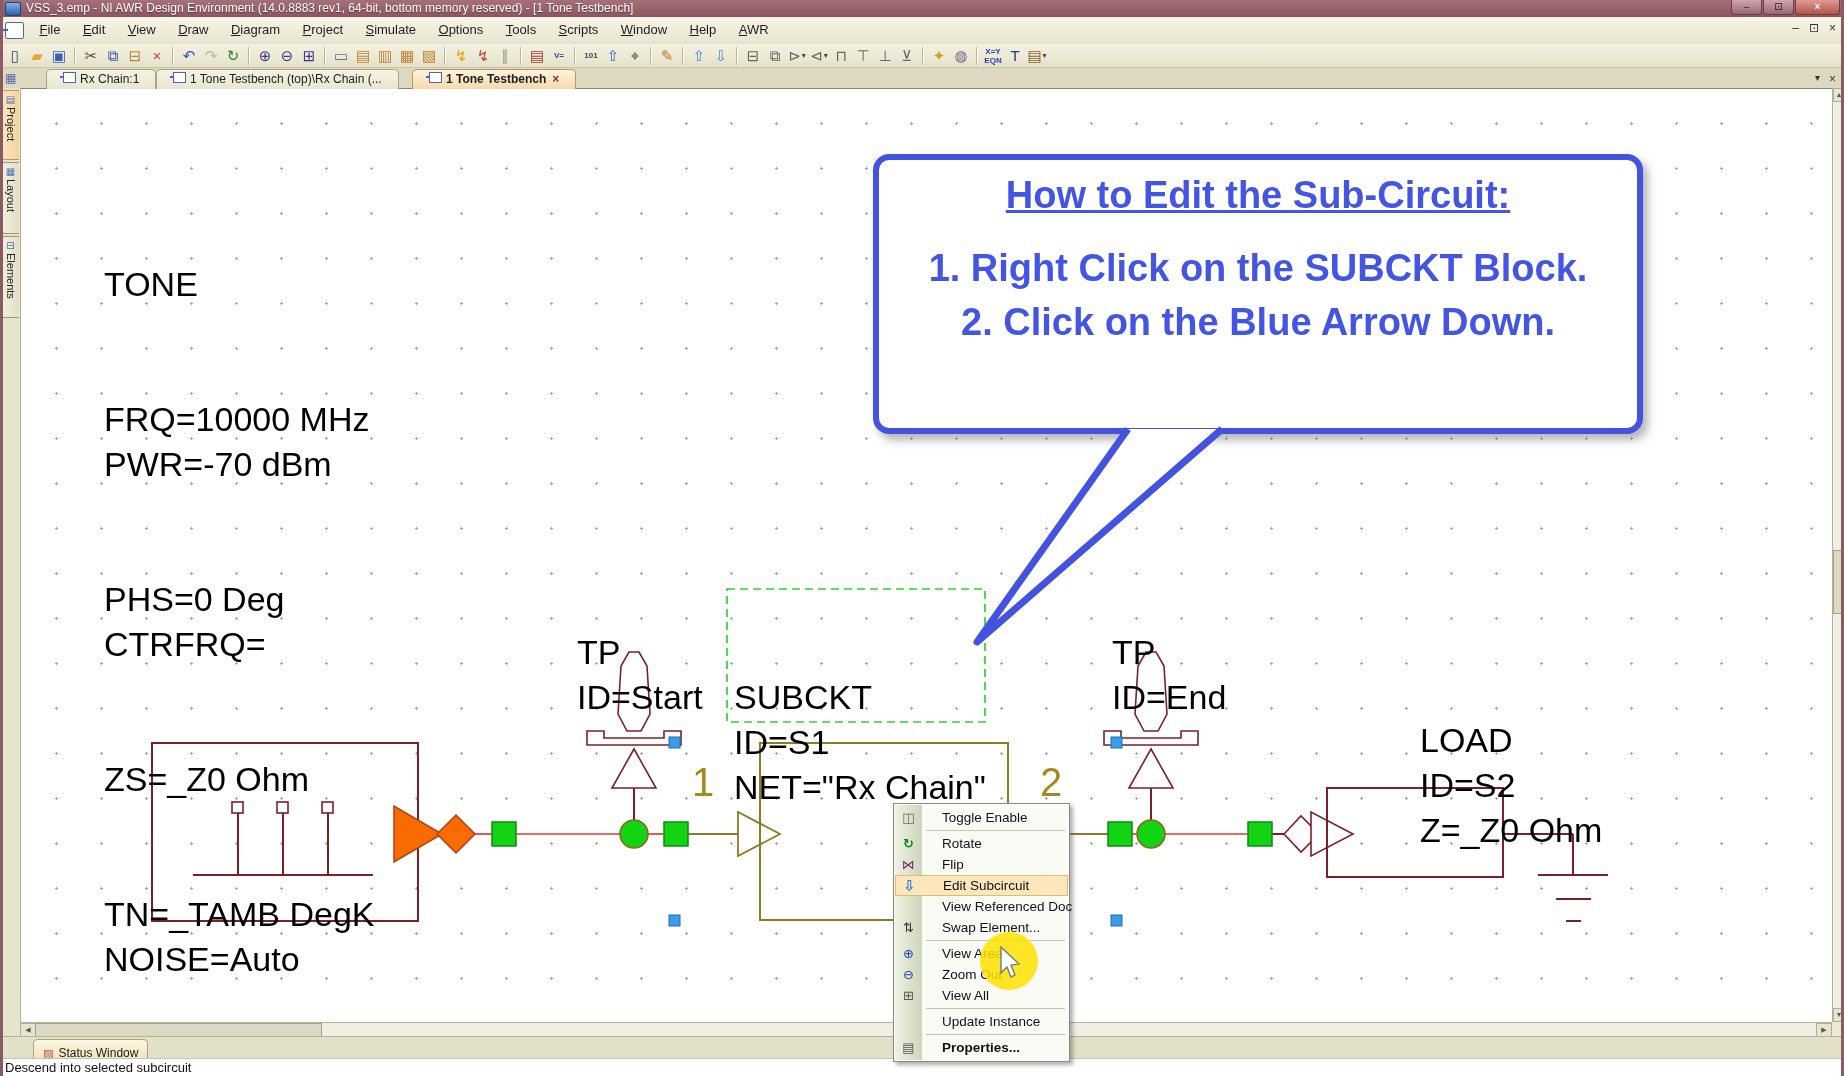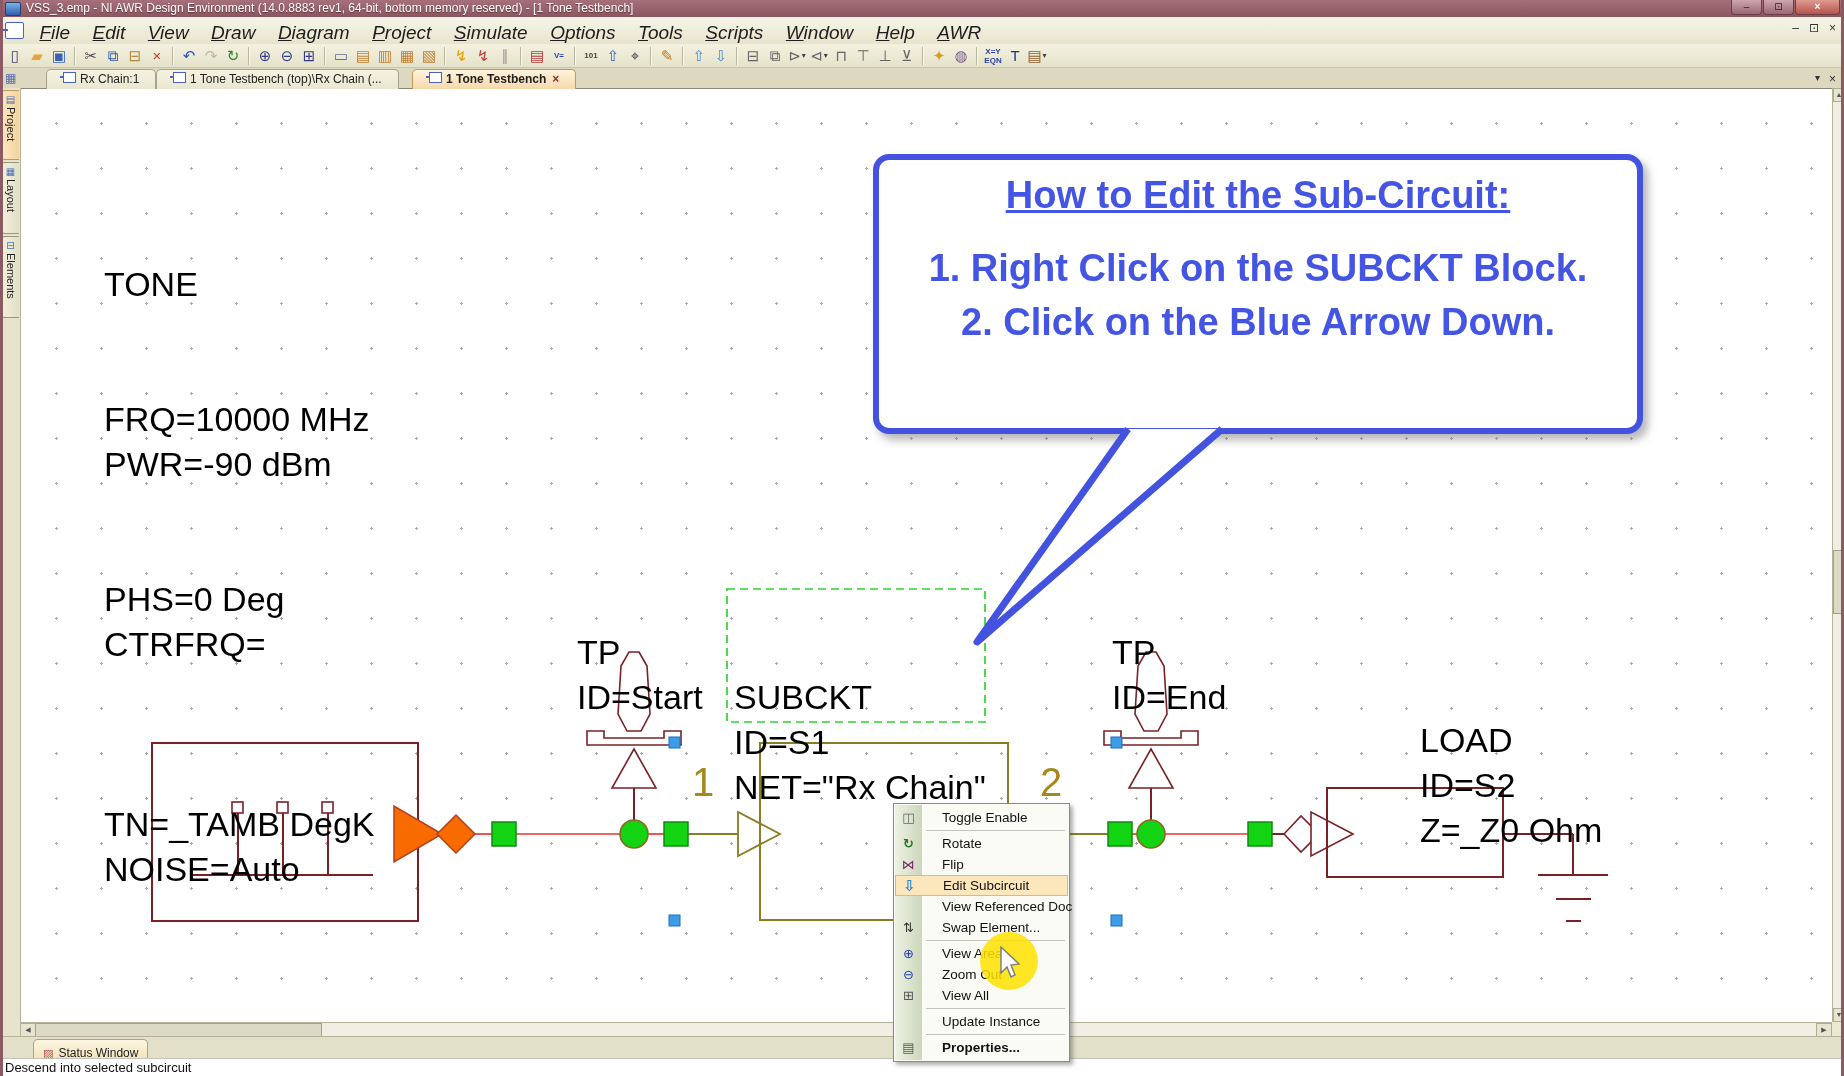--- a/index.html
+++ b/index.html
@@ -8,21 +8,21 @@
   
   #frame{position:absolute;inset:0;border-left:3px solid #8d5a64;border-right:3px solid #8d5a64;box-sizing:border-box;pointer-events:none;z-index:90;}
   #titlebar{left:0;top:0;width:1844px;height:17px;background:linear-gradient(#a5707a,#8c5660);color:#fff;font-size:12px;z-index:50;}
   #app-icon{left:5px;top:2px;width:14px;height:12px;background:linear-gradient(#7fb2e8,#2e5fb0);border:1px solid #24406e;border-radius:2px;}
   #title-text{left:26px;top:1px;white-space:nowrap;text-shadow:0 1px 1px #5c3038;}
   #win-controls{right:4px;top:0;display:flex;gap:1px;}
   .win-btn{width:29px;height:14px;border:1px solid #6e3c44;border-top:none;border-radius:0 0 4px 4px;
     background:linear-gradient(#cfa6ae,#9a6872);color:#2f1b1f;font-size:10px;line-height:13px;text-align:center;}
   .win-btn.close{width:43px;background:linear-gradient(#e09a90,#b5544e);color:#fff;font-weight:bold;}
   #menubar{left:0;top:17px;width:1844px;height:27px;background:linear-gradient(#f7f5e8,#e7e4cd);border-bottom:1px solid #c9c6ae;z-index:50;}
-  .menu-item{display:inline-block;padding:5px 9px 0 9px;font-size:19px;color:#1d1d1d;font-style:italic;}
+  .menu-item{display:inline-block;padding:5px 9px 0 9px;font-size:13px;color:#1d1d1d;}
   .menu-item::first-letter{text-decoration:underline;}
   #menubar-icon{left:5px;top:5px;width:17px;height:15px;background:#fff;border:1px solid #4a62c8;border-radius:2px;}
   #menubar-icon::after{content:"";position:absolute;left:-4px;top:6px;width:6px;height:2px;background:#4a62c8;}
   #mdi-controls{right:8px;top:4px;display:flex;gap:10px;font-size:12px;color:#333;}
   
   #toolbar{left:0;top:44px;width:1844px;height:24px;background:linear-gradient(#f4f1e0,#e5e2cb);border-bottom:1px solid #c9c6ae;z-index:50;display:flex;align-items:center;padding-left:4px;box-sizing:border-box;}
   .tb-btn{display:inline-flex;align-items:center;justify-content:center;min-width:20px;height:20px;margin:0 1px;border-radius:2px;}
   .tb-glyph{font-size:15px;line-height:20px;}
   .tb-text{font-size:8px;font-weight:bold;line-height:9px;text-align:center;white-space:pre;}
   .tb-dd{font-size:8px;color:#444;margin-left:1px;}
@@ -377,23 +377,23 @@
 
   <rect x="727" y="589" width="258" height="133" class="seldash" stroke="#2fd32f"></rect>
   <rect x="669" y="737" width="11" height="11" class="handle" fill="#3d9ce8"></rect>
   <rect x="1111" y="737" width="11" height="11" class="handle" fill="#3d9ce8"></rect>
   <rect x="669" y="915" width="11" height="11" class="handle" fill="#3d9ce8"></rect>
   <rect x="1111" y="915" width="11" height="11" class="handle" fill="#3d9ce8"></rect>
 </svg>
 
 <div class="schem-text" style="left:104px;top:172px;">
   <div>TONE</div>
-  <div>FRQ=10000 MHz</div><div>PWR=-90 dBm</div>
+  <div>FRQ=10000 MHz</div><div>PWR=-70 dBm</div>
   <div>PHS=0 Deg</div><div>CTRFRQ=</div>
-  
+  <div>ZS=_Z0 Ohm</div>
   <div>TN=_TAMB DegK</div><div>NOISE=Auto</div>
   
 </div>
 <div class="schem-text" style="left:577px;top:540px;">
   <div>TP</div><div>ID=Start</div>
 </div>
 <div class="schem-text" style="left:734px;top:585px;">
   <div>SUBCKT</div><div>ID=S1</div><div>NET="Rx Chain"</div>
 </div>
 <div class="schem-text" style="left:1112px;top:540px;">

